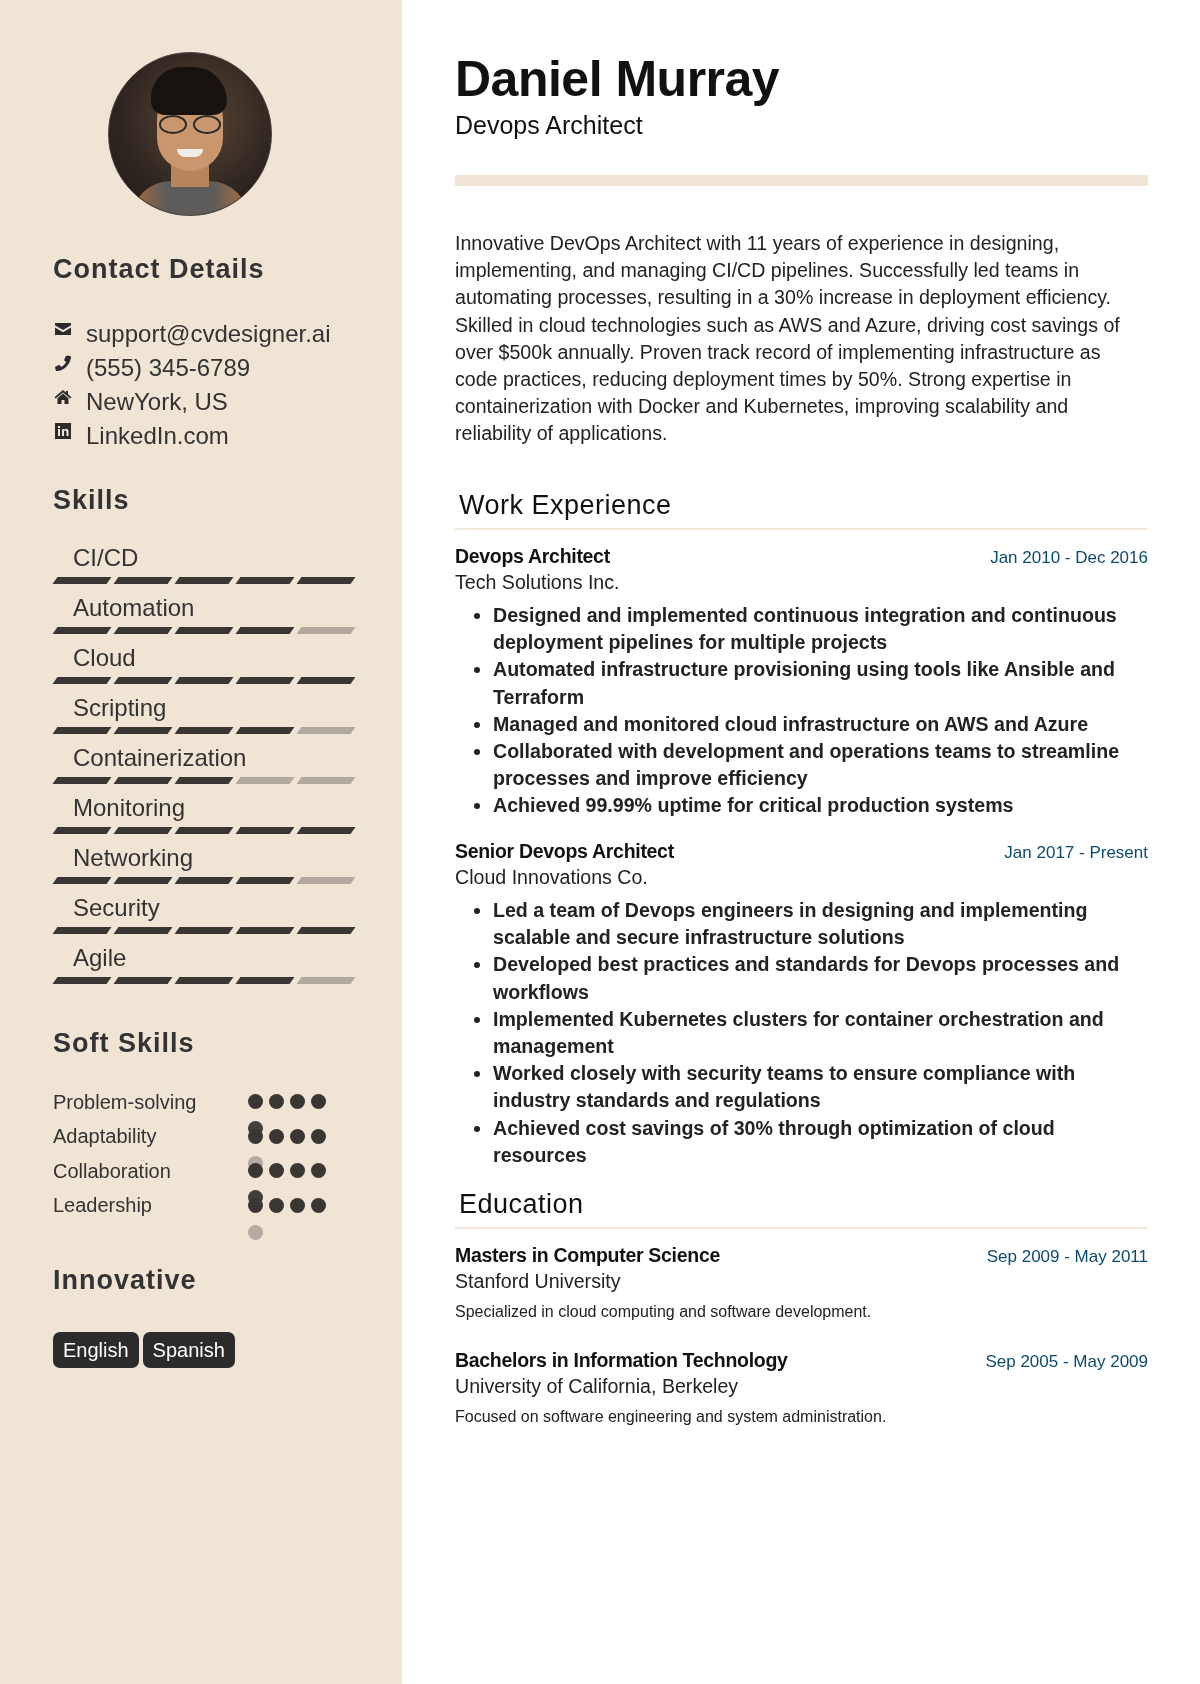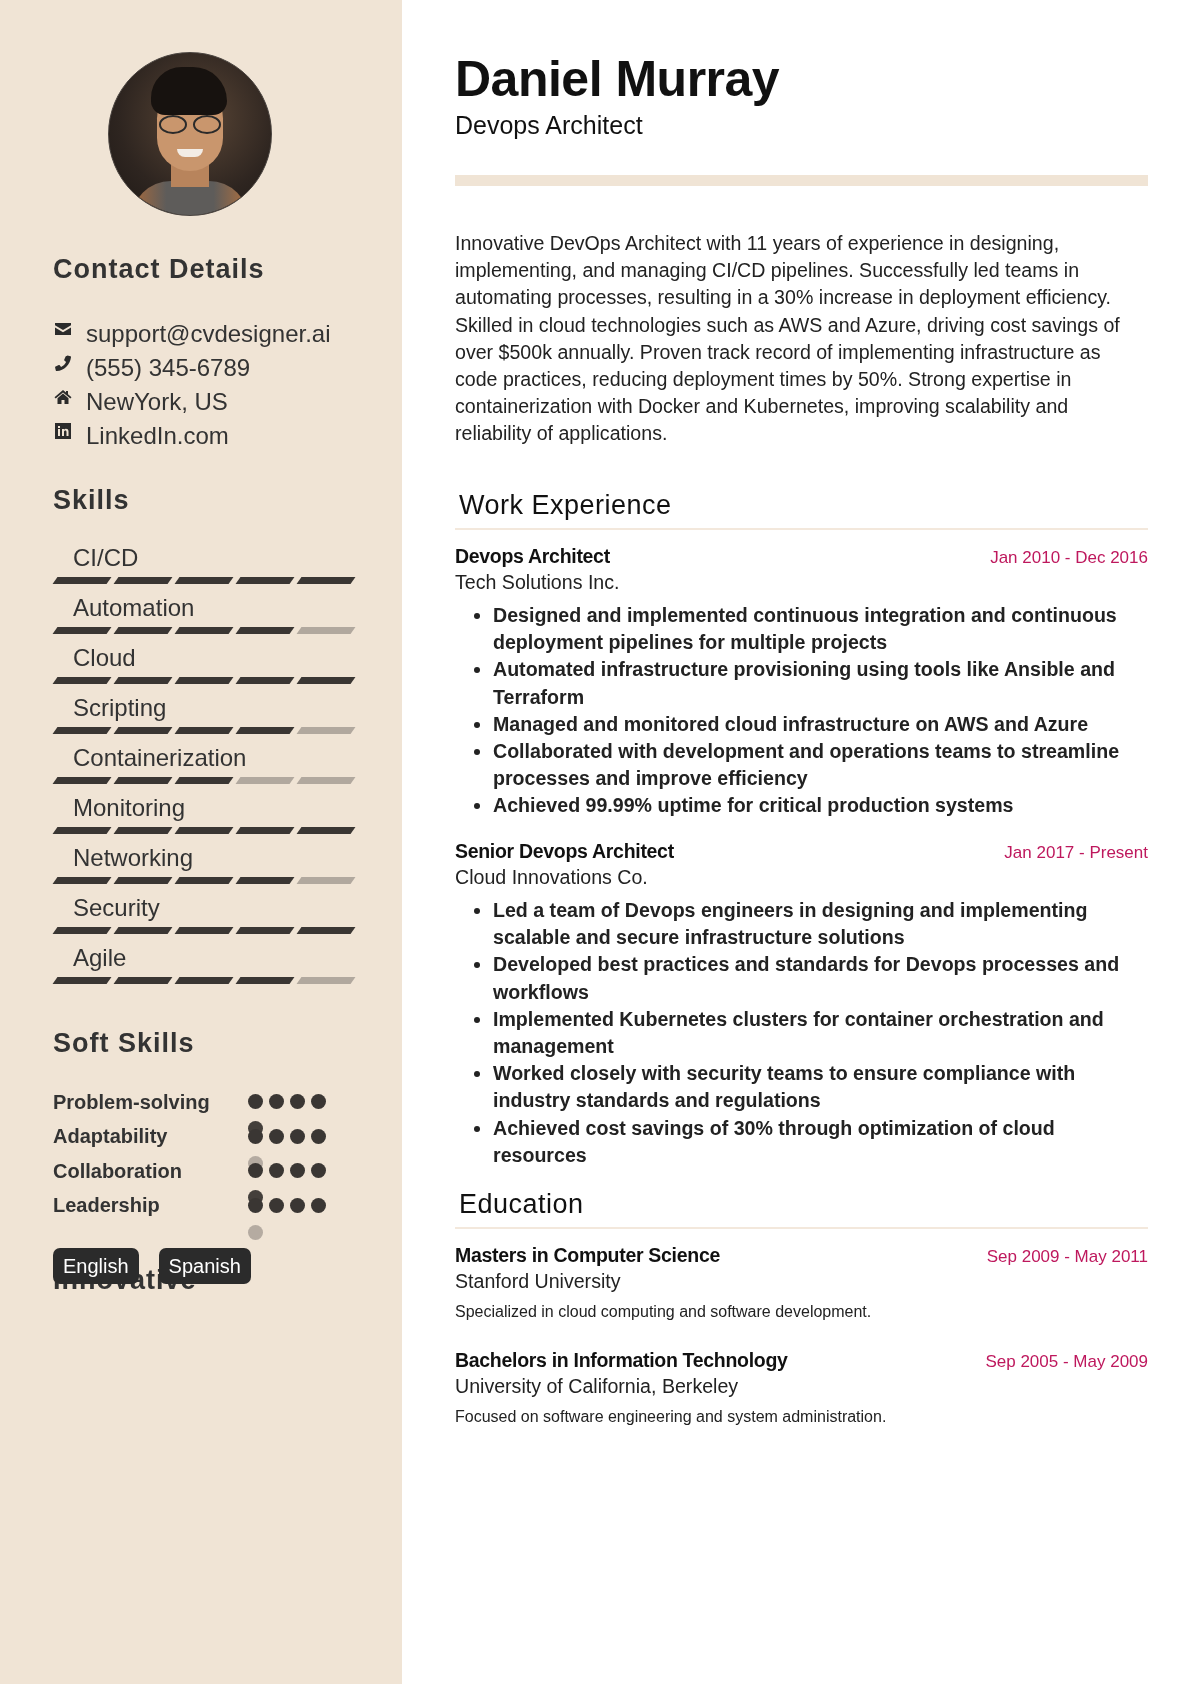--- a/index.html
+++ b/index.html
@@ -38,42 +38,42 @@
 
   .skills { position: absolute; left: 53px; top: 543px; width: 300px; }
   .skill { height: 50px; }
   .skill-label { font-size: 24px; color: #333; height: 30px; line-height: 30px; margin-left: 20px; }
   .bars { display: flex; gap: 5px; margin-top: 4px; }
   .bar { width: 55px; height: 7px; background: #3a3633; transform: skewX(-35deg); margin-left: 2px; }
   .bar.off { background: #b1a89e; }
 
   .soft { position: absolute; left: 53px; top: 1085px; width: 330px; }
   .soft-row { height: 34.5px; display: flex; align-items: center; position: relative; }
-  .soft-label { font-size: 20px; color: #333; width: 195px; font-weight: bold; }
+  .soft-label { font-size: 20px; color: #333; width: 195px; }
   .dots { position: absolute; left: 195px; top: 9px; width: 88px; }
   .dot { display: inline-block; width: 15px; height: 15px; border-radius: 50%; background: #3a3633; margin-right: 6px; vertical-align: top; }
   .dot.off { background: #b1a89e; }
   .dot.wrap { position: absolute; left: 0; top: 27px; opacity: 0.95; }
 
-  .langs { position: absolute; left: 53px; top: 1248px; display: flex; gap: 20px; }
+  .langs { position: absolute; left: 53px; top: 1332px; display: flex; gap: 4px; }
   .chip { background: #2b2b2b; color: #ffffff; font-size: 20px; padding: 6px 10px; border-radius: 7px; line-height: 24px; }
 
   .main { position: absolute; left: 455px; top: 0; width: 693px; }
   .name { position: absolute; left: 0; top: 50px; margin: 0; font-size: 50px; font-weight: 700; color: #111; letter-spacing: -0.5px; }
   .role { position: absolute; left: 0; top: 111px; font-size: 25px; color: #111; }
   .top-rule { position: absolute; left: 0; top: 175px; width: 693px; height: 11px; background: #f0e4d5; }
   .summary { position: absolute; left: 0; top: 230px; width: 693px; font-size: 19.6px; line-height: 27.2px; color: #222; margin: 0; }
 
   .sec-h { position: absolute; left: 0; margin: 4px; font-size: 27px; font-weight: 400; color: #111; letter-spacing: 0.5px; }
   .sec-rule { position: absolute; left: 0; width: 693px; height: 2px; background: #f3e8dc; }
 
   .entry { position: absolute; left: 0; width: 693px; }
   .entry-head { display: flex; justify-content: space-between; align-items: baseline; }
   .entry-title { font-size: 19.5px; font-weight: 700; color: #111; letter-spacing: -0.3px; }
-  .entry-date { font-size: 17px; color: #be185d; }
+  .entry-date { font-size: 17px; color: #0c4a6e; }
   .entry-org { font-size: 19.6px; color: #222; margin-top: 3px; }
   .entry-bullets { margin: 8px 0 0 0; padding-left: 38px; font-size: 19.6px; line-height: 27.2px; color: #222; font-weight: bold; }
   .entry-desc { font-size: 16px; color: #222; margin-top: 10px; }
 </style>
 </head>
 <body>
 
 <aside class="sidebar">
   <div class="photo">
     <div class="shirt"></div>

